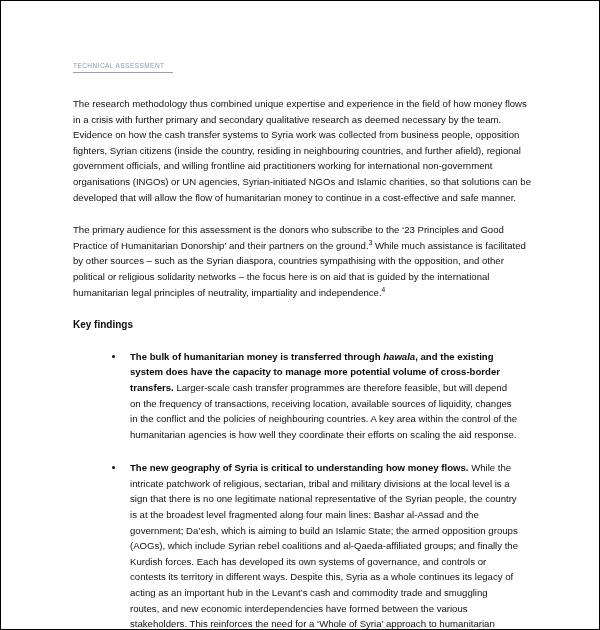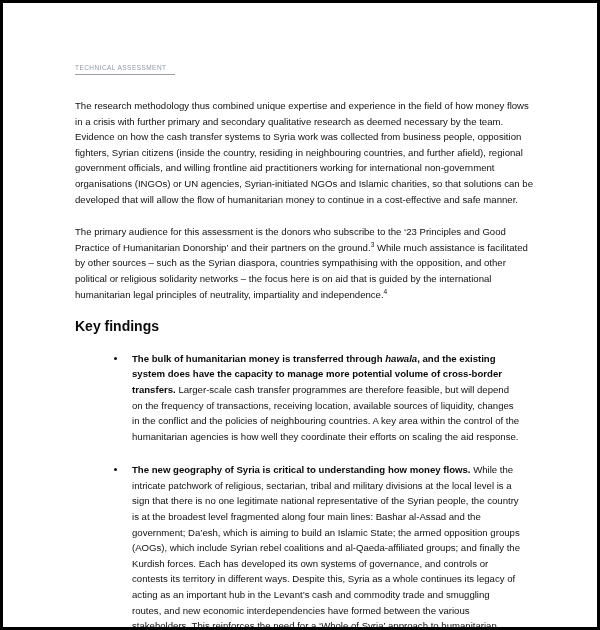--- a/index.html
+++ b/index.html
@@ -10,21 +10,21 @@
   body {
     font-family: "Liberation Sans", sans-serif;
     -webkit-font-smoothing: antialiased;
   }
   .page {
     position: relative;
     width: 600px;
     height: 630px;
     background: #ffffff;
     box-sizing: border-box;
-    border: 3px solid #000000;
+    border: 1px solid #000000;
     overflow: hidden;
   }
   .doc-header {
     position: absolute;
     left: 72px;
     top: 61px;
     width: 100px;
     padding-bottom: 3px;
     border-bottom: 1px solid #9aa0a6;
   }
@@ -43,21 +43,21 @@
   }
   p.para {
     margin: 0 0 17px 0;
     font-size: 9.6px;
     line-height: 15.6px;
     color: #111111;
     text-align: left;
   }
   .key-heading {
     margin: 4px 0 14px 0;
-    font-size: 14px;
+    font-size: 10px;
     line-height: 15.6px;
     font-weight: bold;
     color: #0a0a0a;
   }
   ul.findings {
     list-style: none;
     margin: 16px;
     padding: 0;
   }
   ul.findings > li {

